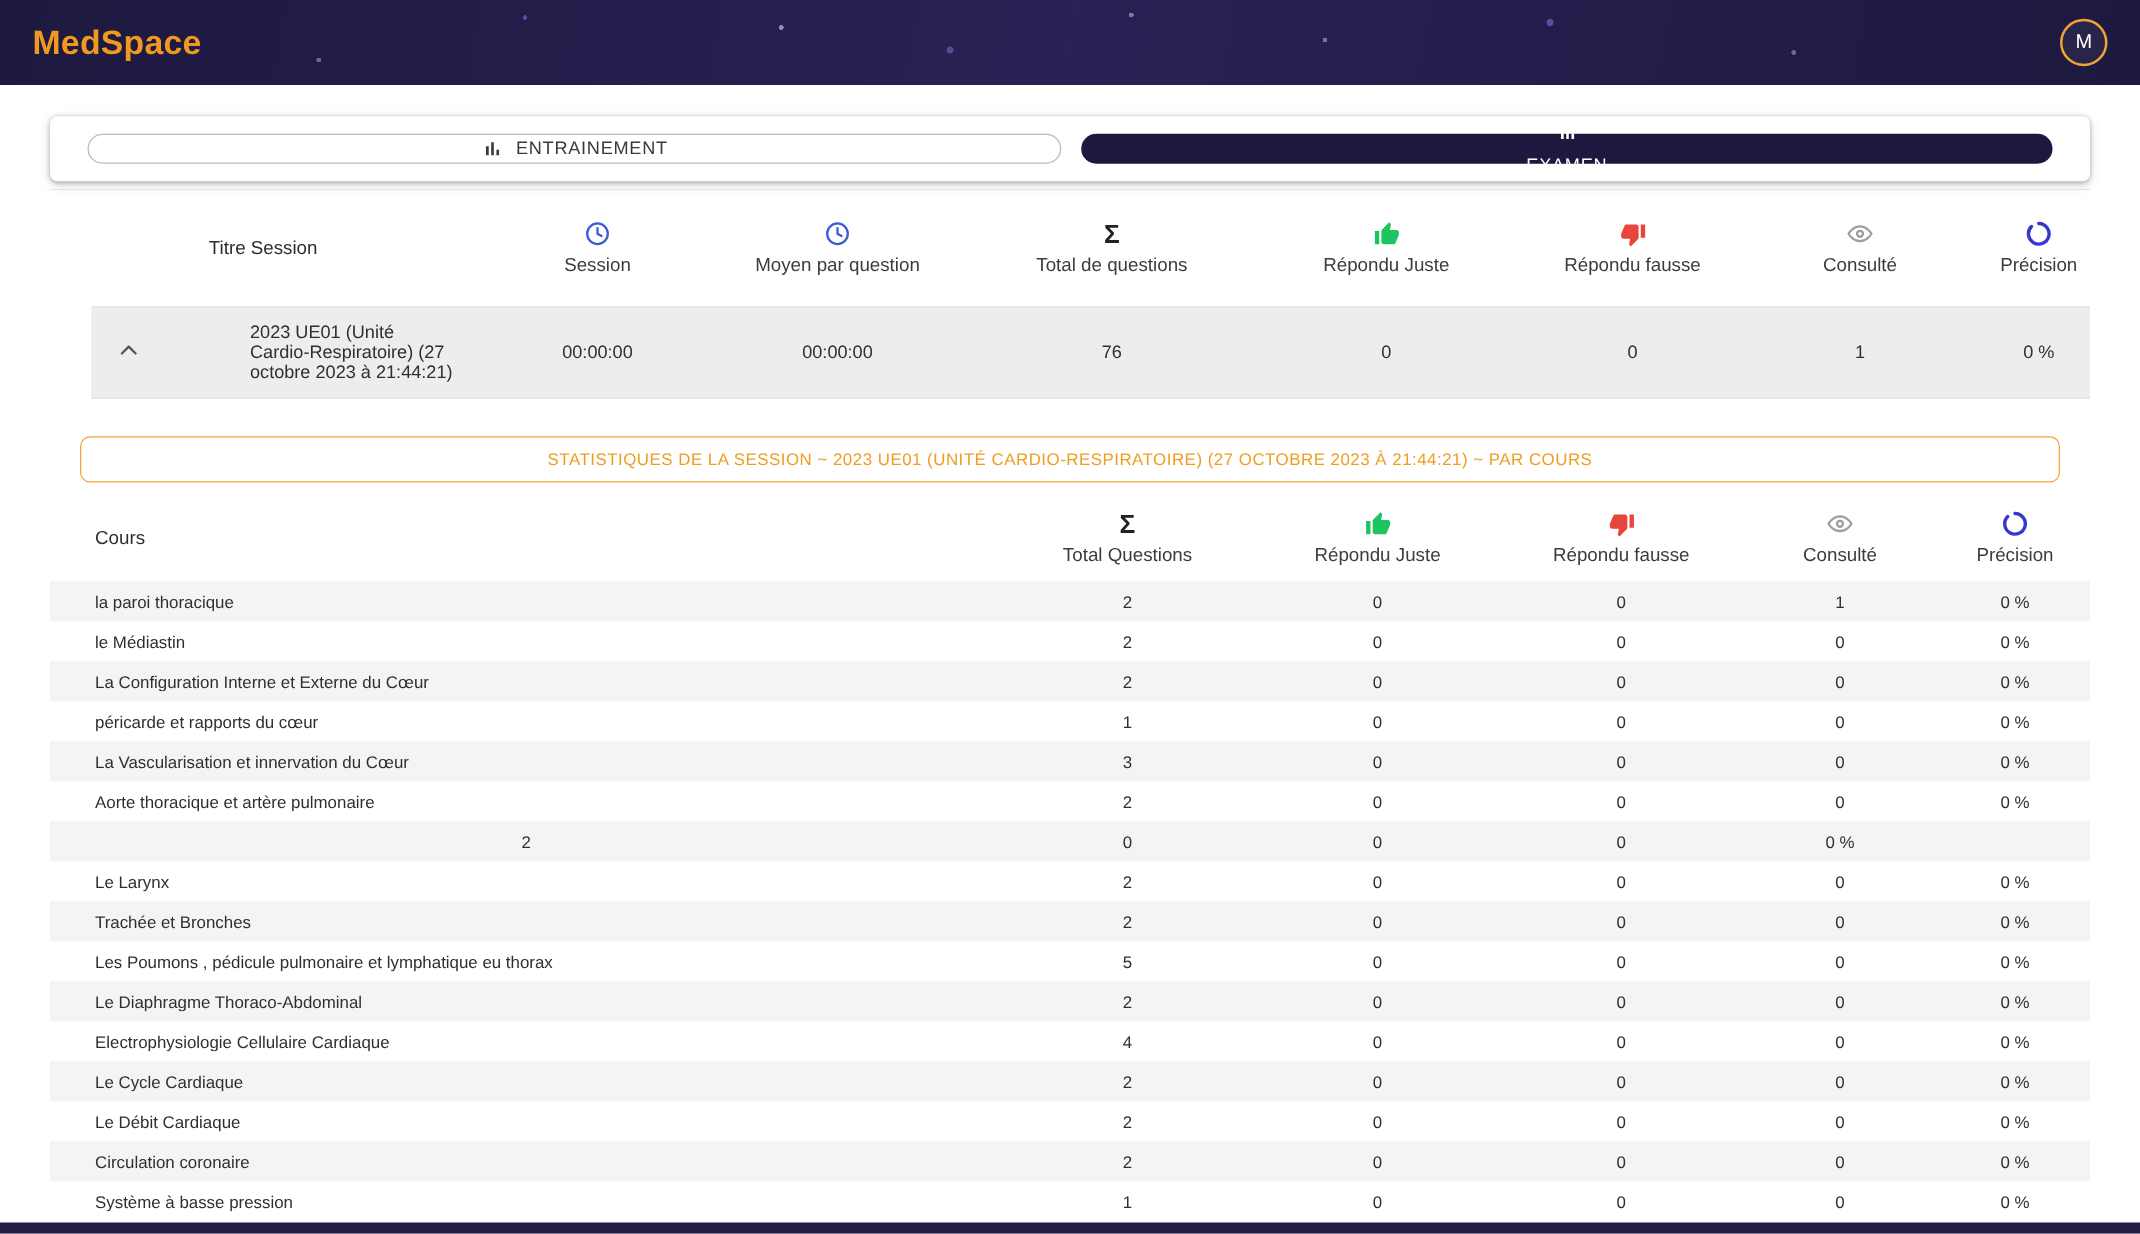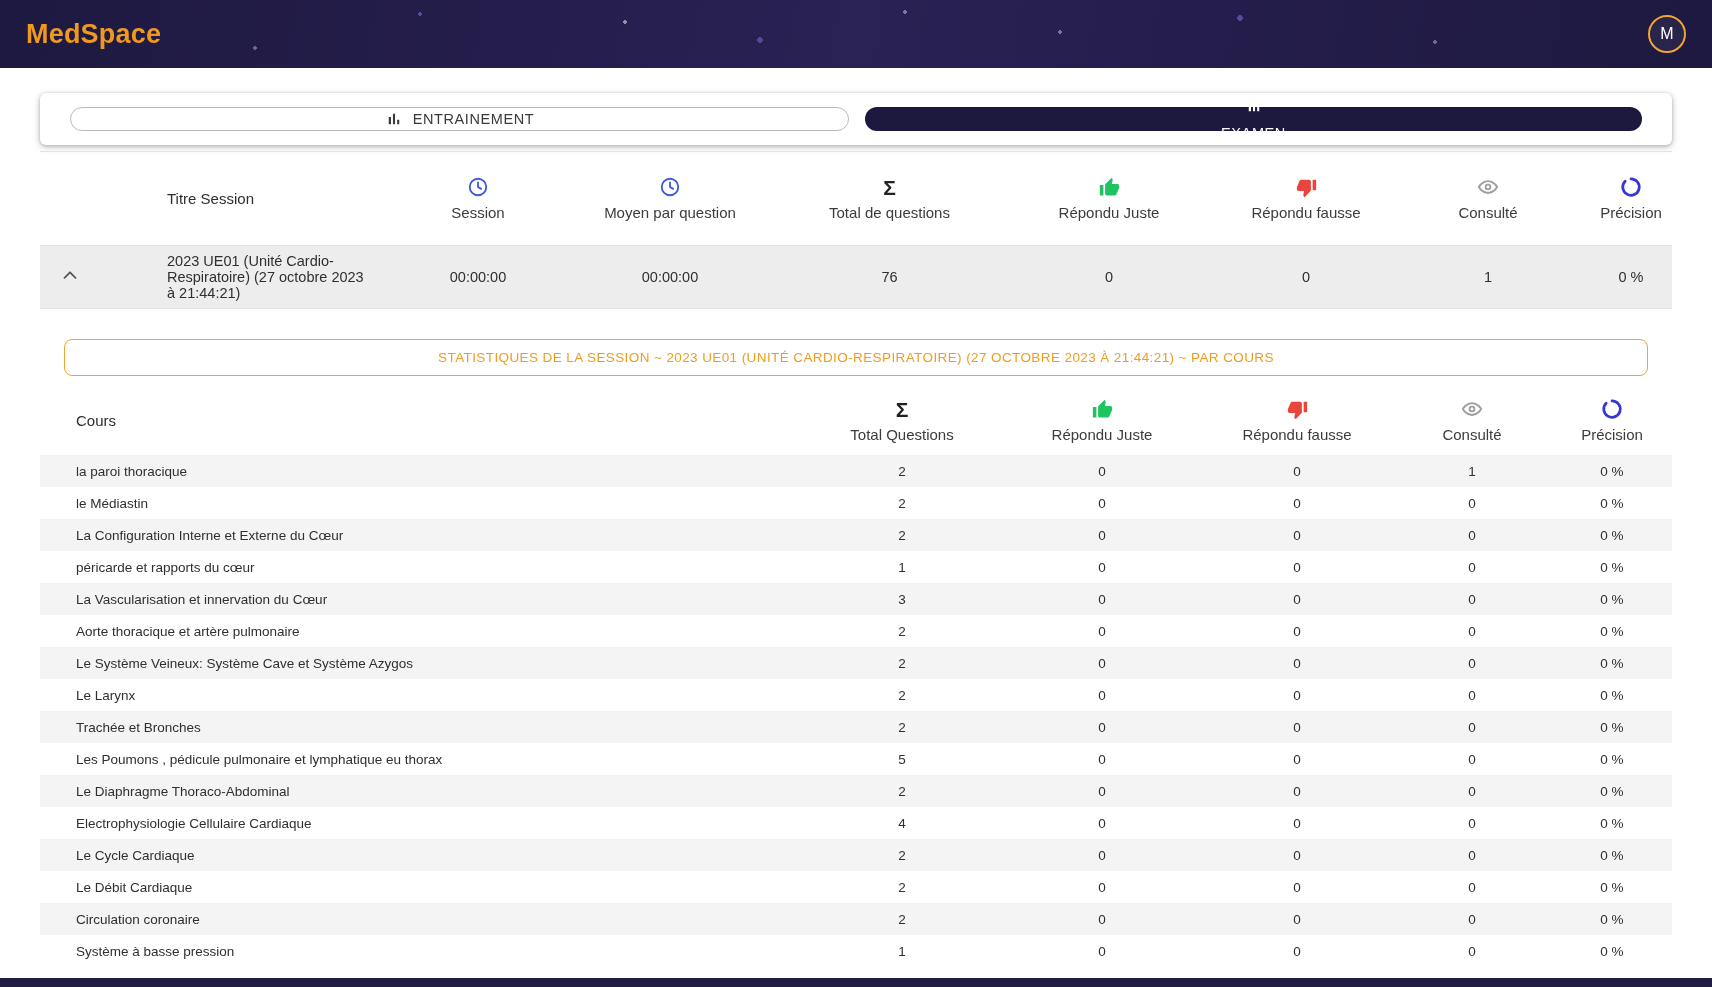--- a/index.html
+++ b/index.html
@@ -63,23 +63,23 @@
     gap:37px;
   }
   .s-head { padding:24px 0; }
   .col-head {
     display:flex; flex-direction:column; align-items:center; gap:6px;
     font-size:15px; color:#3c3c3c; text-align:center;
   }
   .col-head .ic { height:22px; display:flex; align-items:center; justify-content:center; }
   .first-head { font-size:15px; color:#2e2e2e; justify-self:start; padding-left:30px; }
   .s-row {
-    background:#ededed; height:64px;
+    background:#ededed; height:74px;
     border-top:1px solid #e4e4e4; border-bottom:1px solid #e4e4e4;
-    font-size:14.5px; color:#2f2f2f;
+    font-size:14.5px; color:#2f2f2f;margin-left:33px;
   }
   .s-row .title-cell { padding-left:30px; }
   .num { text-align:center; }
   .chevron-btn {
     justify-self:center; background:none; border:none; padding:4px; cursor:pointer;
     display:flex; align-items:center;
   }
 
   
   .banner {
@@ -312,21 +312,20 @@
     <div class="c-grid c-row">
       <div class="name">Aorte thoracique et artère pulmonaire</div>
       <div class="num">2</div>
       <div class="num">0</div>
       <div class="num">0</div>
       <div class="num">0</div>
       <div class="num">0 %</div>
     </div>
 
     <div class="c-grid c-row alt">
-      <div class="name">Le Système Veineux: Système Cave et Système Azygos</div>
       <div class="num">2</div>
       <div class="num">0</div>
       <div class="num">0</div>
       <div class="num">0</div>
       <div class="num">0 %</div>
     </div>
 
     <div class="c-grid c-row">
       <div class="name">Le Larynx</div>
       <div class="num">2</div>

